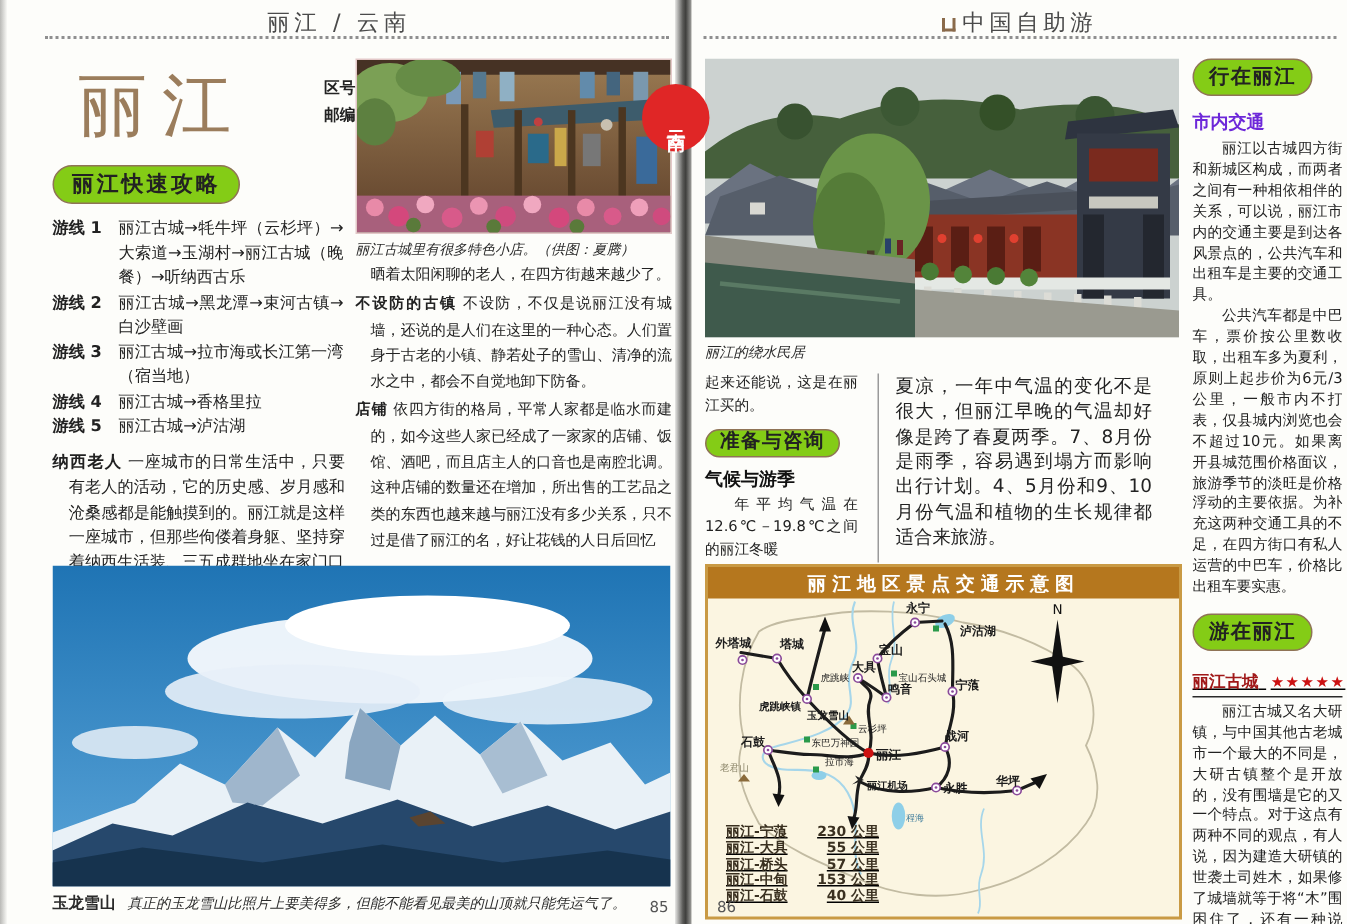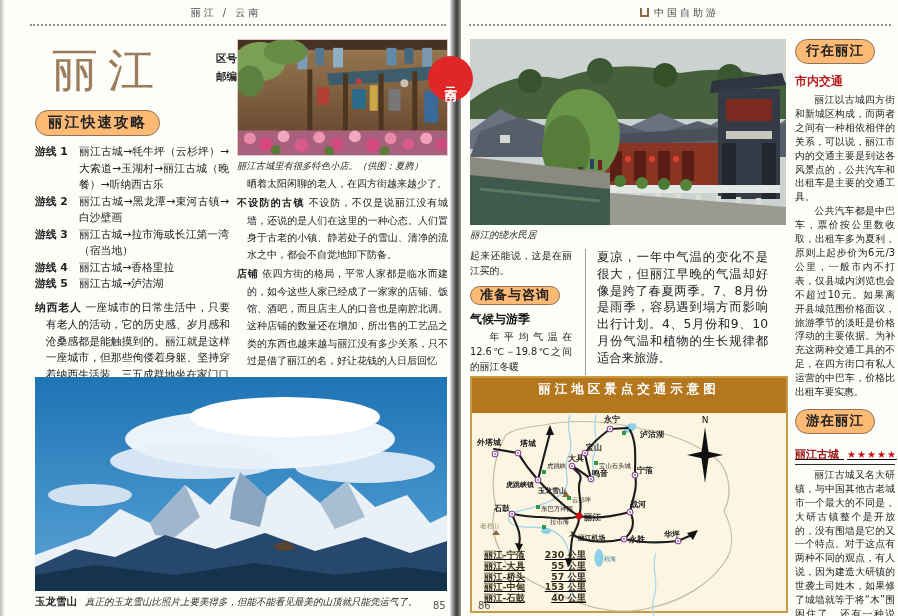--- a/index.html
+++ b/index.html
@@ -6,24 +6,24 @@
   html,body { width:898px; height:616px; }
   body { font-family:"DejaVu Sans", sans-serif; background:#9a9a9a; position:relative; overflow:hidden; }
   .page { position:absolute; top:0; height:616px; background:#fdfdfa; }
   #left-page { left:0; width:452px; }
   #right-page { left:461px; width:437px; }
   #gutter { position:absolute; top:0; left:450px; width:13px; height:616px;
     background:linear-gradient(90deg,#e8e8e6, #5a5a58 40%, #3f3f3d 55%, #cfcfcc); }
   .edge-l { position:absolute; top:0; left:0; width:5px; height:616px;
     background:linear-gradient(90deg,#b9b9b6, rgba(255,255,255,0)); }
   .page-header { position:absolute; top:6px; left:0; right:0; text-align:center;
-    font-size:10px; letter-spacing:3px; color:#4a4a4a; }
+    font-size:15px; letter-spacing:3px; color:#4a4a4a; }
   .dotted { position:absolute; height:0; border-top:2px dotted #8f8f8f; }
   .secbox { display:inline-block; border:1.5px solid #8f7356; border-radius:14px;
-    padding:2px 12px 3px; font-weight:bold; font-size:14.5px; letter-spacing:2px; color:#222; background:#fdba74; }
+    padding:2px 12px 3px; font-weight:bold; font-size:14.5px; letter-spacing:2px; color:#222; background:#84cc16; }
   .body-txt { color:#222; text-align:justify; }
   .runin { padding-left:1em; text-indent:-1em; }
   .runin b { letter-spacing:0.5px; }
   .caption { font-family:"DejaVu Serif", serif; font-style:italic; font-size:9.5px; color:#2a2a2a; }
   .pgnum { position:absolute; font-size:10px; color:#555; }
   svg text { font-family:"DejaVu Sans", sans-serif; }
 
   
   #title-cn { position:absolute; left:52px; top:40px; font-size:46px; color:#9b7d5c; letter-spacing:10px; }
   #codes { position:absolute; left:168px; top:52px; font-size:10.5px; }
@@ -54,29 +54,29 @@
   #canal-photo { position:absolute; left:9px; top:39px; width:316px; height:186px; }
   #canal-cap { position:absolute; left:9px; top:229px; }
   #rp-cols { position:absolute; left:9px; top:249px; width:320px; display:flex; }
   #rp-c1 { width:102px; font-size:9.8px; line-height:14.8px; }
   #rp-c1 .secbox { font-size:13px; padding:1px 9px 2px; margin:7px 0 5px; letter-spacing:1px; }
   #rp-c1 h4 { font-size:12px; margin:2px 0 3px; color:#111; }
   #rp-c2 { width:183px; margin-left:13px; border-left:1px solid #9a9a9a; padding-left:11px;
     font-size:12.3px; line-height:16.8px; height:126px; }
   #map-box { position:absolute; left:9px; top:376px; width:318px; height:237px;
     border:2px solid #c99a44; background:#fbf5e1; }
-  #map-title { height:35px; background:#b5771e; color:#fff; font-weight:bold; font-size:12.5px;
+  #map-title { height:21px; background:#b5771e; color:#fff; font-weight:bold; font-size:12.5px;
     letter-spacing:4px; text-align:center; line-height:21px; }
   #map-dist { position:absolute; left:12px; top:172px; width:102px;text-decoration:underline; }
   .drow { display:flex; font-size:9.3px; line-height:10.8px; color:#3a3020; font-weight:bold; }
   .drow .dr { width:58px; }
   .drow .dk { width:44px; text-align:right; }
   #rp-rc { position:absolute; left:334px; top:39px; width:100px; }
   #rp-rc .secbox { font-size:13.5px; padding:2px 10px 3px; letter-spacing:1px; }
-  #rp-rc h4 { font-size:12px; color:#b91c1c; margin:9px 0 3px; }
+  #rp-rc h4 { font-size:12px; color:#6d28d9; margin:9px 0 3px; }
   #rp-rc .p { font-size:9.8px; line-height:13.9px; text-align:justify; color:#222; text-indent:2em; }
   #tour-hd { margin-top:9px; border-bottom:1.5px solid #2a2a2a; padding-bottom:2px; white-space:nowrap;text-decoration:underline; }
   #tour-hd .nm { font-weight:bold; font-size:11px; color:#a01818; }
   #tour-hd .st { color:#cc1111; font-size:10px; letter-spacing:1px; margin-left:3px; }
   #logo-ic { display:inline-block; width:9px; height:9px; border:2.5px solid #8a6a4a; border-top:none;
     vertical-align:-1px; margin-right:5px; }
 </style>
 </head>
 <body>
 

